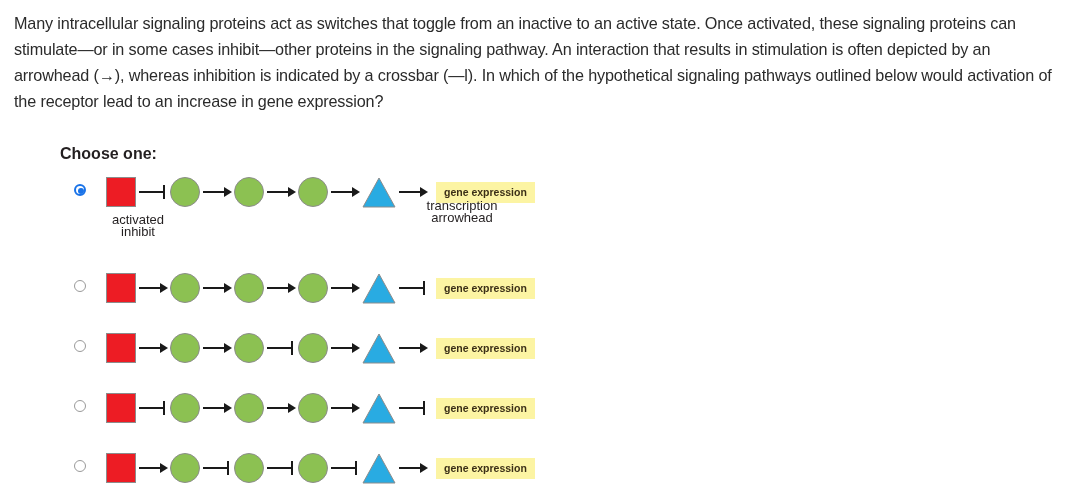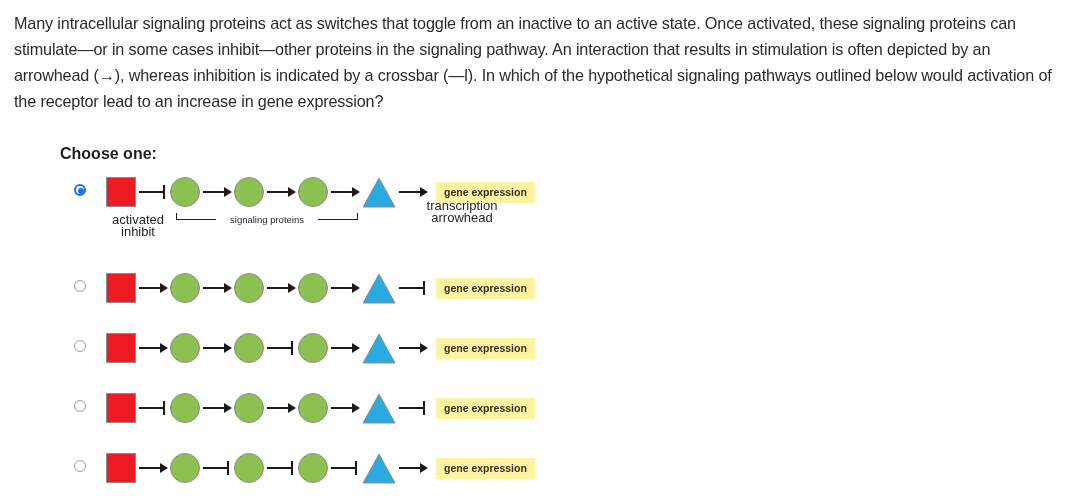--- a/index.html
+++ b/index.html
@@ -258,26 +258,20 @@
         <div class="conn arrow">
           <span class="bar"></span>
           <span class="head"></span>
         </div>
         <span class="gene-chip">gene expression</span>
       </div>
       <div class="annot" id="annot-activated-receptor">
         <div>activated</div>
         <div>inhibit</div>
       </div>
-      <div id="bracket-signaling-proteins">
-        <span class="brk-line"></span>
-        <span class="brk-tick left"></span>
-        <span class="brk-tick right"></span>
-        <span class="brk-label">signaling proteins</span>
-      </div>
       <div class="annot" id="annot-transcription-regulator">
         <div>transcription</div>
         <div>arrowhead</div>
       </div>
     </div>
     <div class="option-row">
       <span class="radio"></span>
       <div class="pathway">
         <div class="sq" style="background: rgb(237, 28, 36);"></div>
         <div class="conn arrow">

